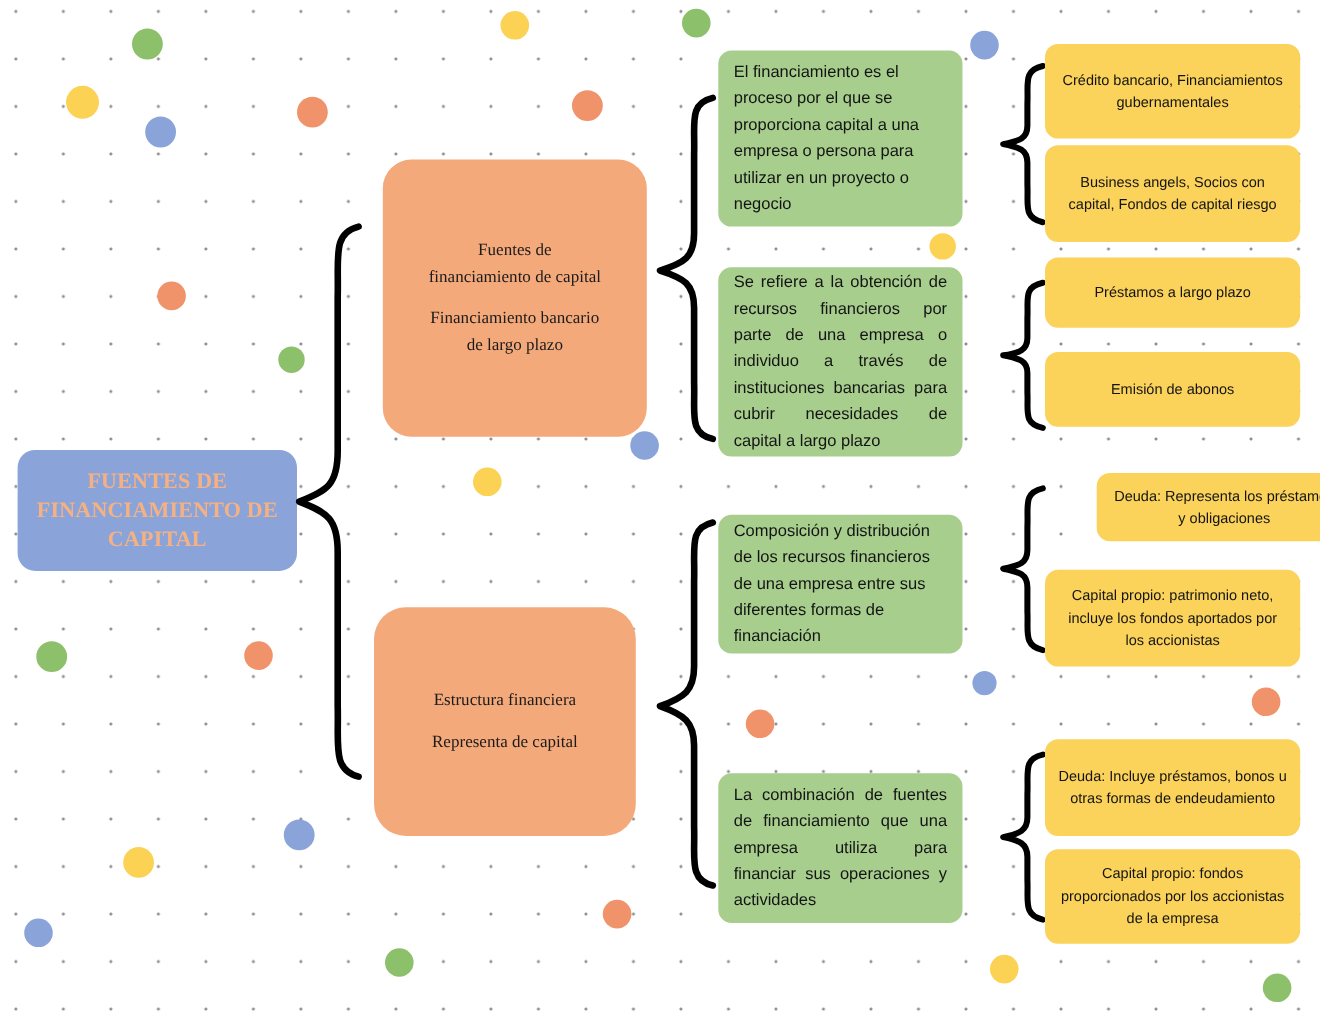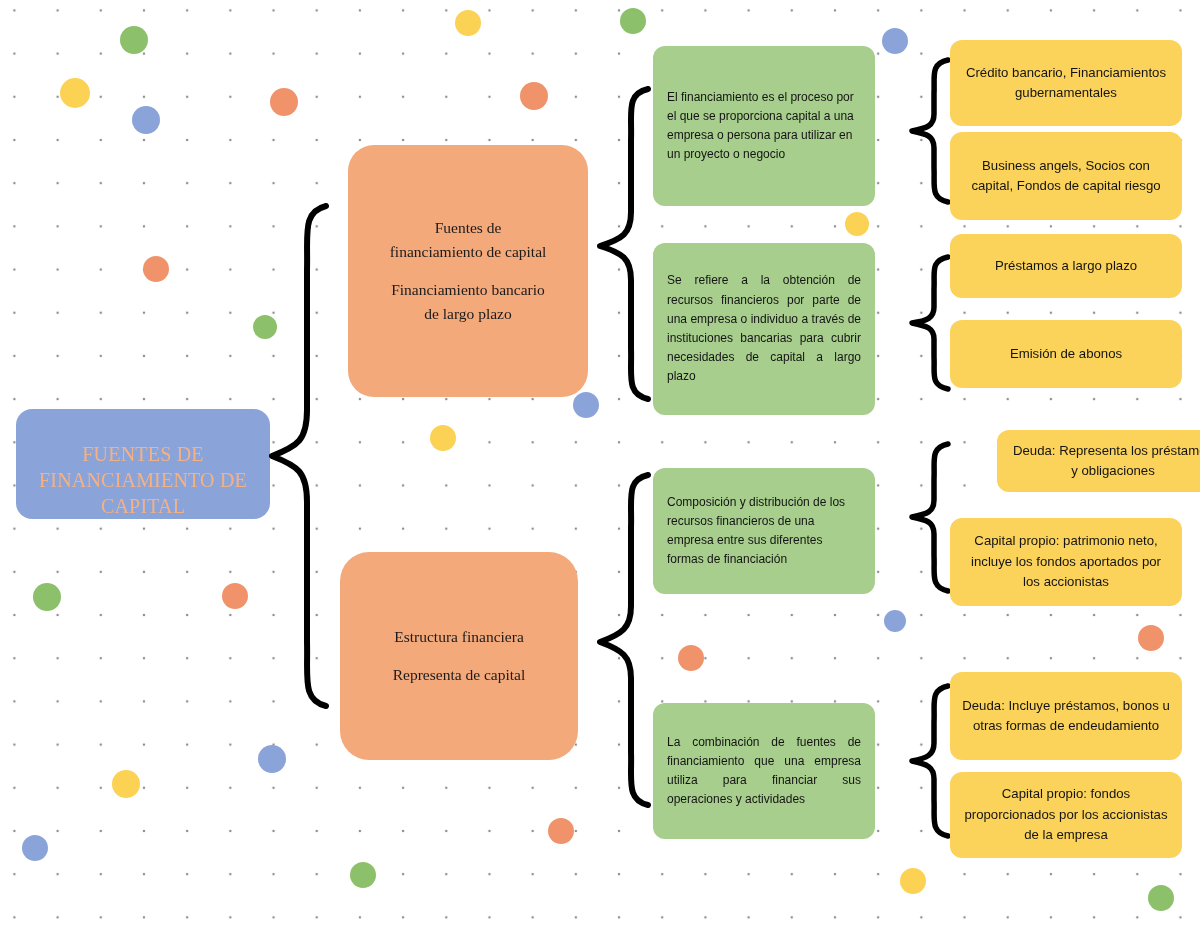--- a/index.html
+++ b/index.html
@@ -20,46 +20,45 @@
   }
   .deco{position:absolute;border-radius:50%;}
 
   .node{position:absolute;box-sizing:border-box;display:flex;flex-direction:column;
         justify-content:center;border-radius:14px;}
 
   .root{
     background:#8AA4DA;
     color:#F6B183;
     font-family:"Liberation Serif", serif;
-    font-weight:normal;
+    font-weight:bold;
     font-size:20px;
     line-height:1.30;
     text-align:center;
     border-radius:16px;
     letter-spacing:.2px;
-    justify-content:flex-end;
   }
 
   .branch{
     background:#F4A97B;
     color:#1b1b1b;
     font-family:"Liberation Serif", serif;
     font-size:15.5px;
     line-height:1.55;
     text-align:center;
     border-radius:26px;
     padding:0 16px;
   }
   .branch p{margin:0;}
   .branch .gap{height:14px;}
 
   .desc{
     background:#A7CE8D;
     color:#141414;
-    font-size:12px;
+    font-size:15px;
     line-height:1.60;
     border-radius:12px;
     padding:10px 14px;
   }
   .desc.left{text-align:left;}
   .desc.justify{text-align:justify;}
 
   .leaf{
     background:#FBD25A;
     color:#141414;

